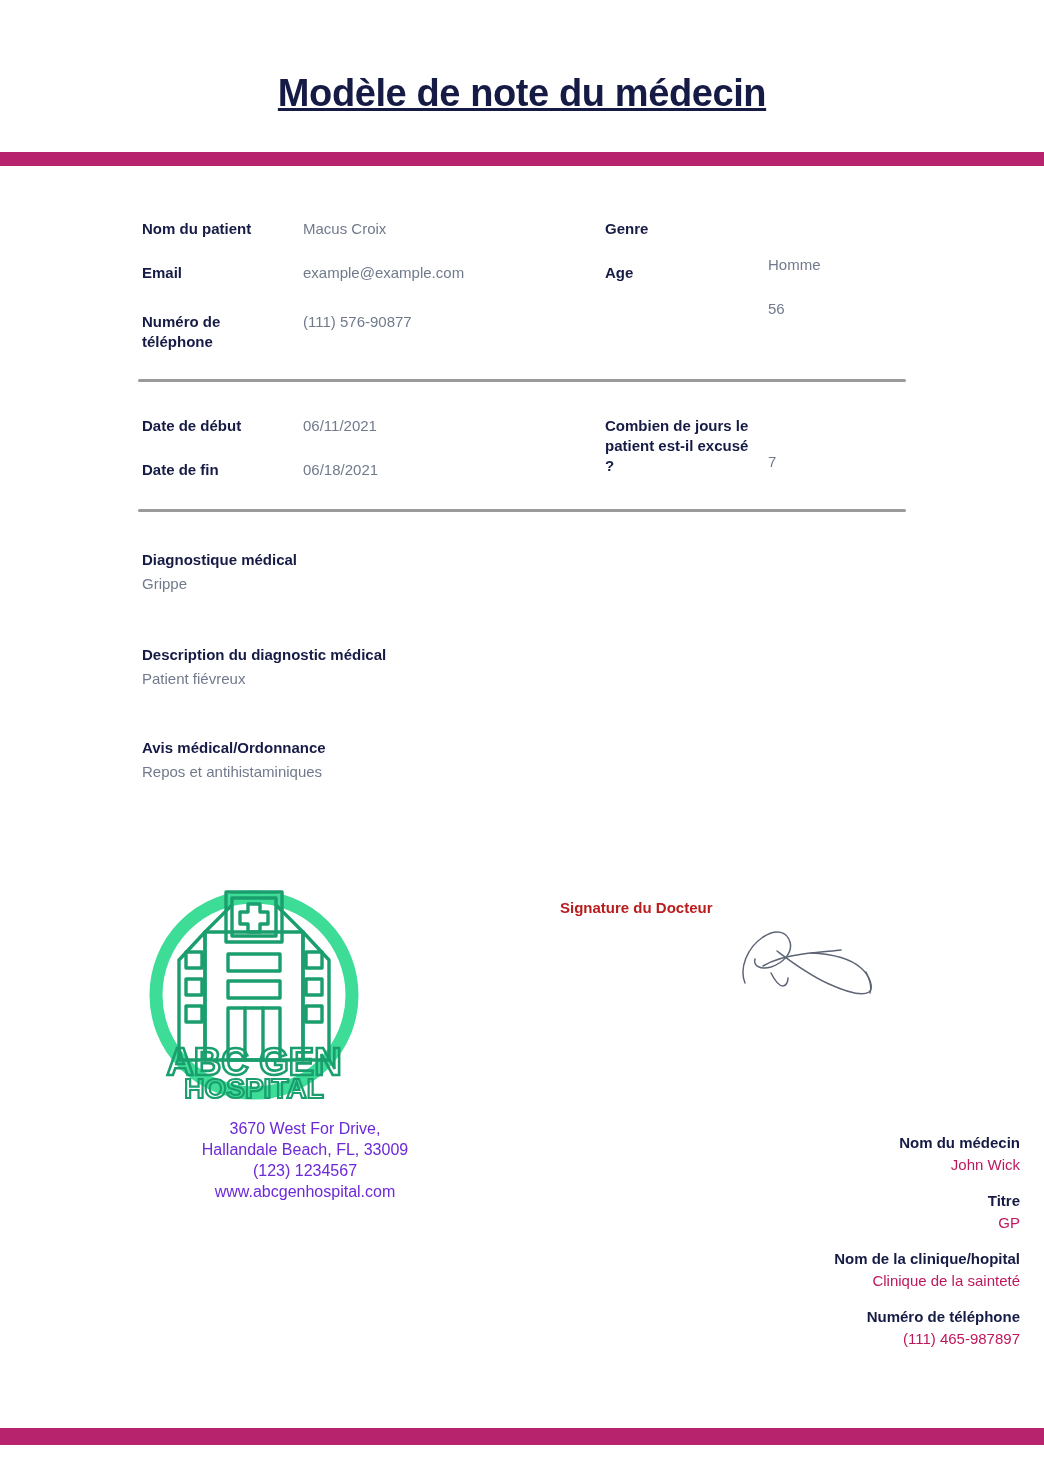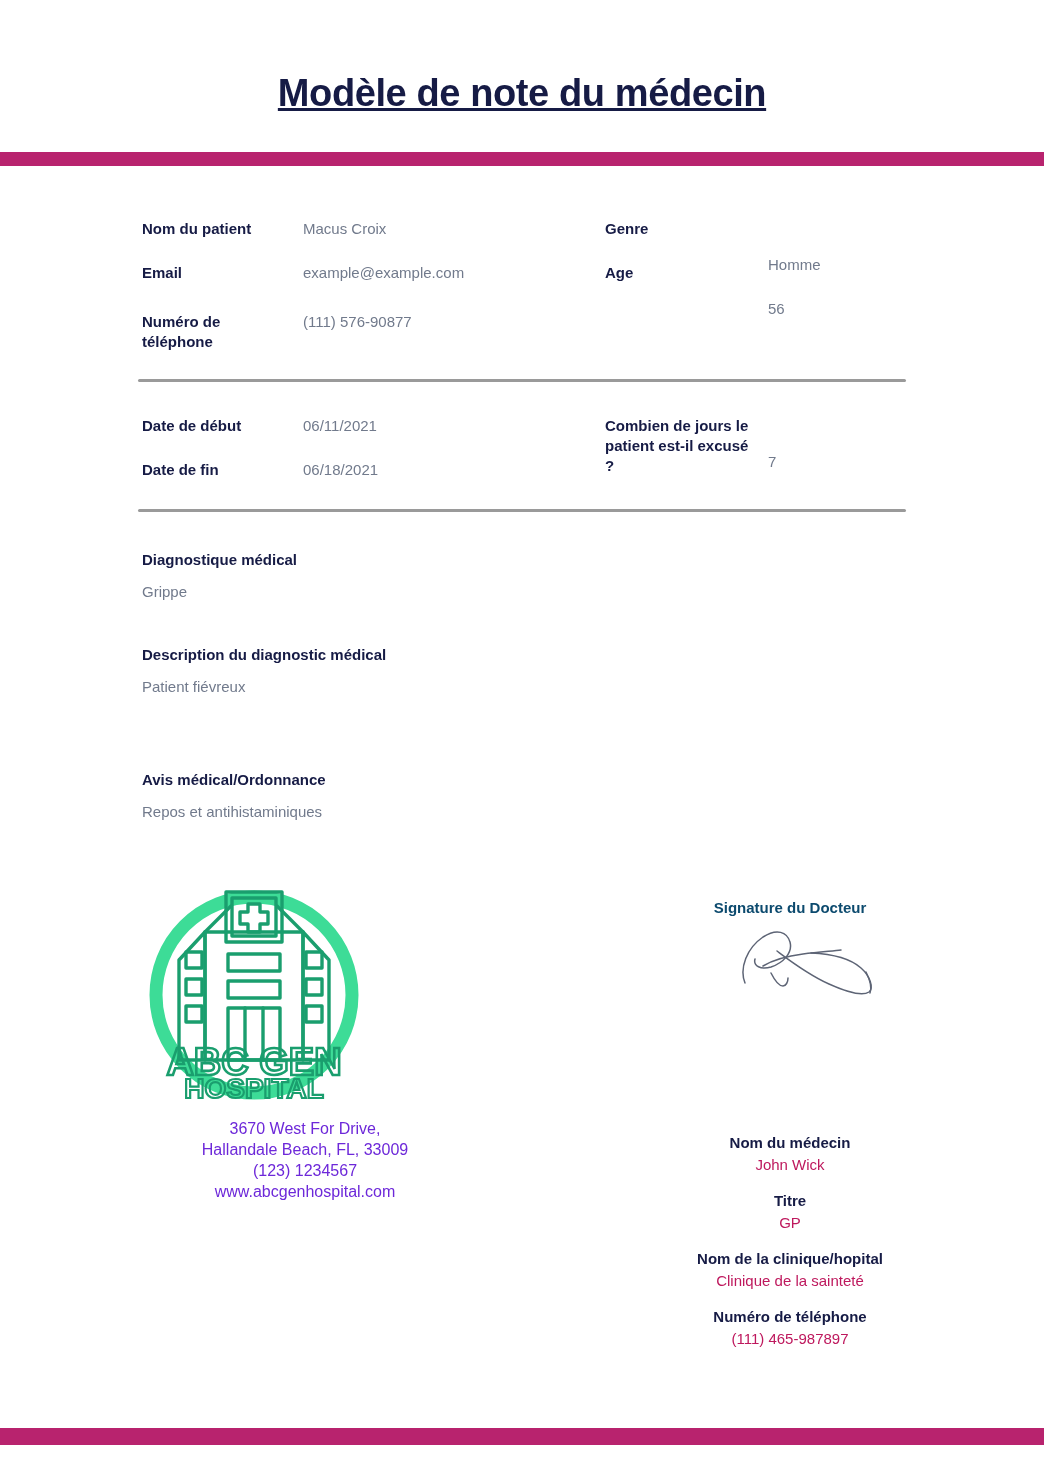--- a/index.html
+++ b/index.html
@@ -79,21 +79,21 @@
   .block .block-label {
     font-size: 15px;
     font-weight: bold;
     color: #161b45;
     line-height: 20px;
   }
   .block .block-value {
     font-size: 15px;
     color: #717a8c;
     line-height: 20px;
-    margin-top: 12px;
+    margin-top: 4px;
   }
 
   
   .logo-wrap {
     position: absolute;
     left: 143px;
     top: 884px;
     width: 222px;
     height: 222px;
   }
@@ -109,40 +109,39 @@
     color: #6d28d9;
     line-height: 21px;
   }
 
   
   .signature-heading {
     position: absolute;
     left: 560px;
     top: 899px;
     width: 460px;
-    text-align: center;
-    font-size: 15px;
-    font-weight: bold;
-    color: #0c4a6e;
+    font-size: 15px;
+    font-weight: bold;
+    color: #b91c1c;
   }
   .signature-mark {
     position: absolute;
     left: 733px;
     top: 920px;
     width: 150px;
     height: 80px;
   }
 
   
   .doctor-details {
     position: absolute;
     left: 560px;
     top: 1132px;
     width: 460px;
-    text-align: center;
+    text-align: right;
   }
   .doctor-details .dd-label {
     font-size: 15px;
     font-weight: bold;
     color: #161b45;
     line-height: 22px;
   }
   .doctor-details .dd-value {
     font-size: 15px;
     color: #be185d;
@@ -190,21 +189,21 @@
 <div class="block" style="top:550px">
   <div class="block-label">Diagnostique médical</div>
   <div class="block-value">Grippe</div>
 </div>
 
 <div class="block" style="top:645px">
   <div class="block-label">Description du diagnostic médical</div>
   <div class="block-value">Patient fiévreux</div>
 </div>
 
-<div class="block" style="top:770px">
+<div class="block" style="top:738px">
   <div class="block-label">Avis médical/Ordonnance</div>
   <div class="block-value">Repos et antihistaminiques</div>
 </div>
 
 <div class="logo-wrap">
   <svg viewBox="0 0 222 222" width="222" height="222" aria-hidden="true">
 
     <circle cx="111" cy="111" r="98" fill="none" stroke="#3ddc97" stroke-width="13"></circle>
 
     <g fill="none" stroke="#1a9e6e" stroke-width="3.4" stroke-linejoin="round" stroke-linecap="round">

